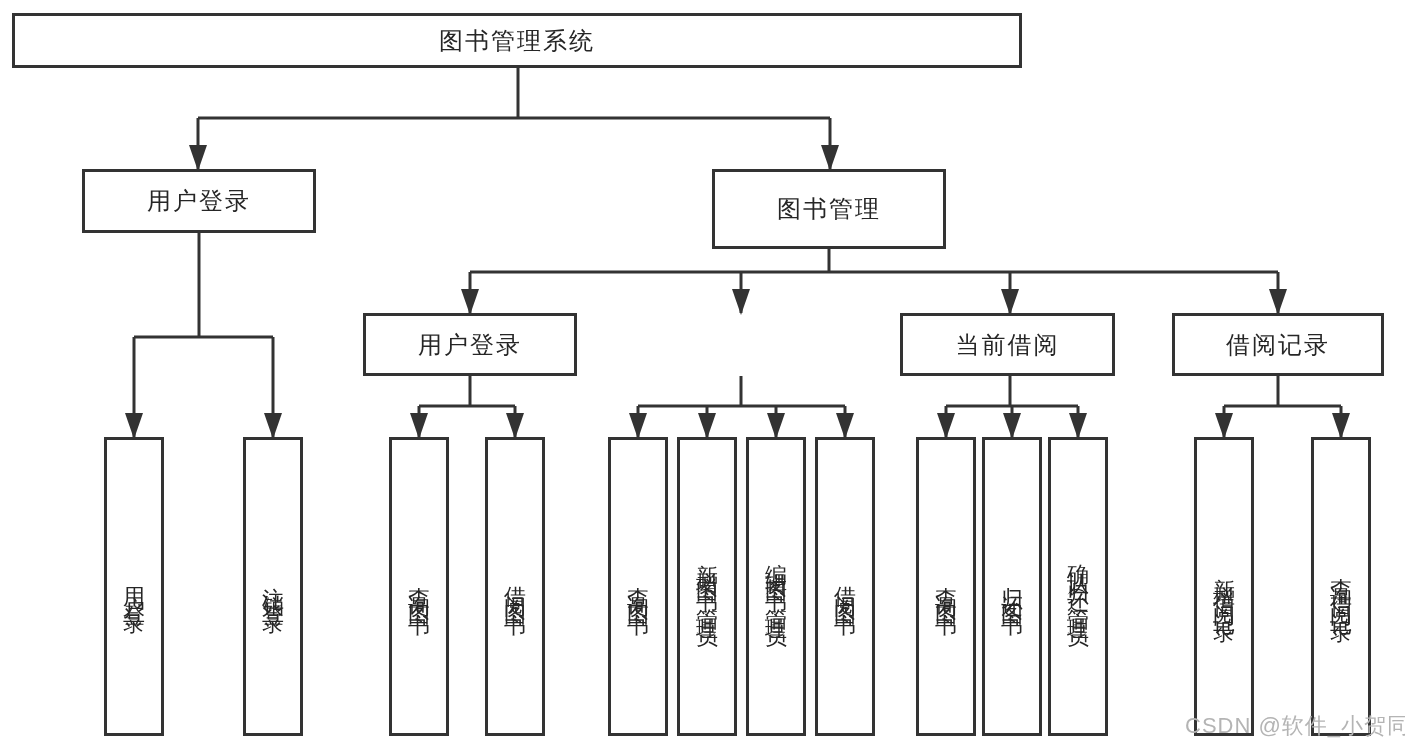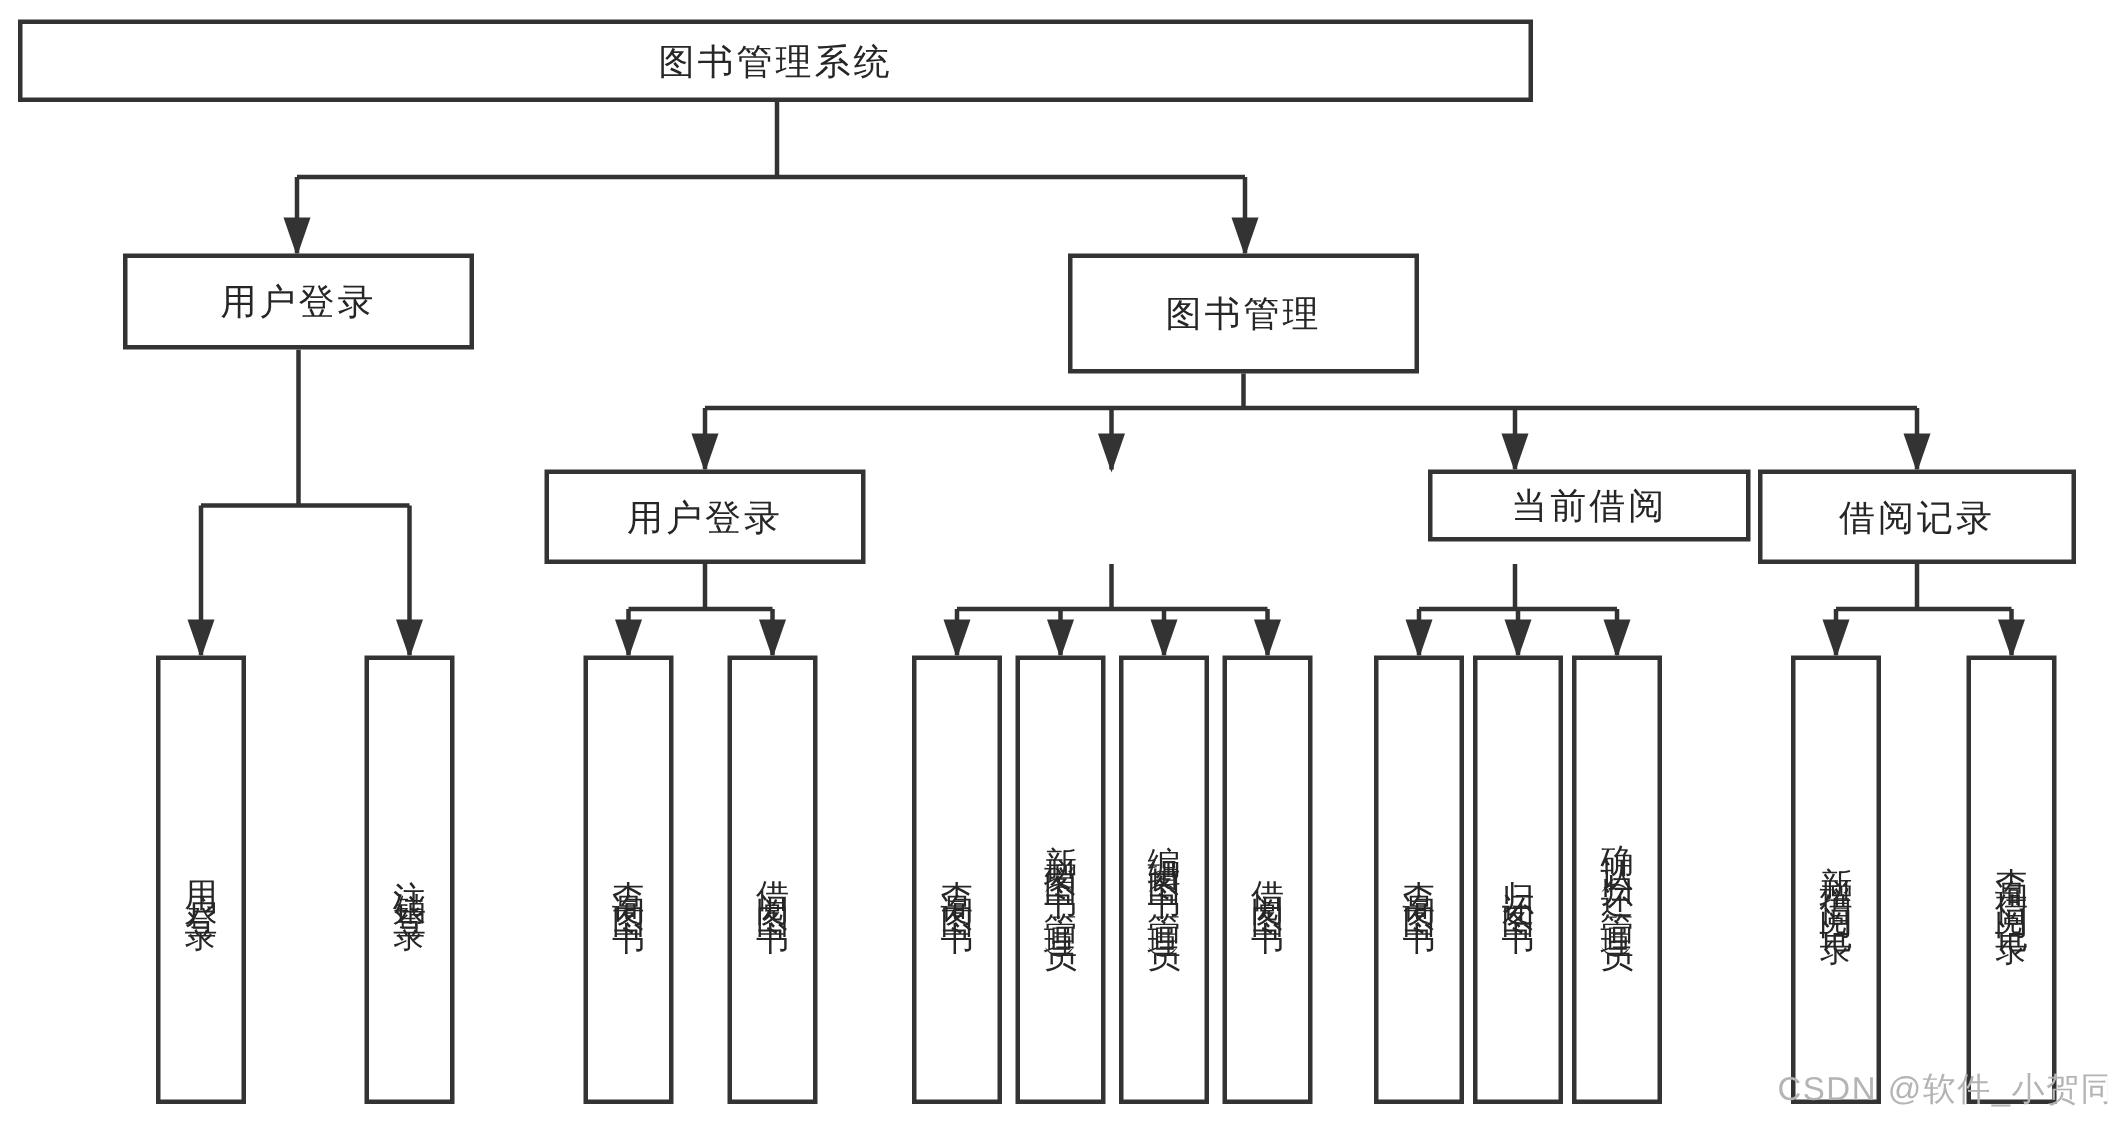--- a/index.html
+++ b/index.html
@@ -133,21 +133,21 @@
   <div class="node" style="left:82px; top:169px; width:234px; height:64px;">
     <span class="hlabel">用户登录</span>
   </div>
   <div class="node" style="left:712px; top:169px; width:234px; height:80px;">
     <span class="hlabel">图书管理</span>
   </div>
 
   <div class="node" style="left:363px; top:313px; width:214px; height:63px;">
     <span class="hlabel">用户登录</span>
   </div>
-  <div class="node" style="left:952px; top:313px; width:215px; height:48px;">
+  <div class="node" style="left:900px; top:313px; width:215px; height:63px;">
     <span class="hlabel">当前借阅</span>
   </div>
   <div class="node" style="left:1172px; top:313px; width:212px; height:63px;">
     <span class="hlabel">借阅记录</span>
   </div>
 
   <div class="node leaf" style="left:104px; top:437px; width:60px; height:299px;">
     <span class="vtext">用户登录</span>
   </div>
   <div class="node leaf" style="left:243px; top:437px; width:60px; height:299px;">

